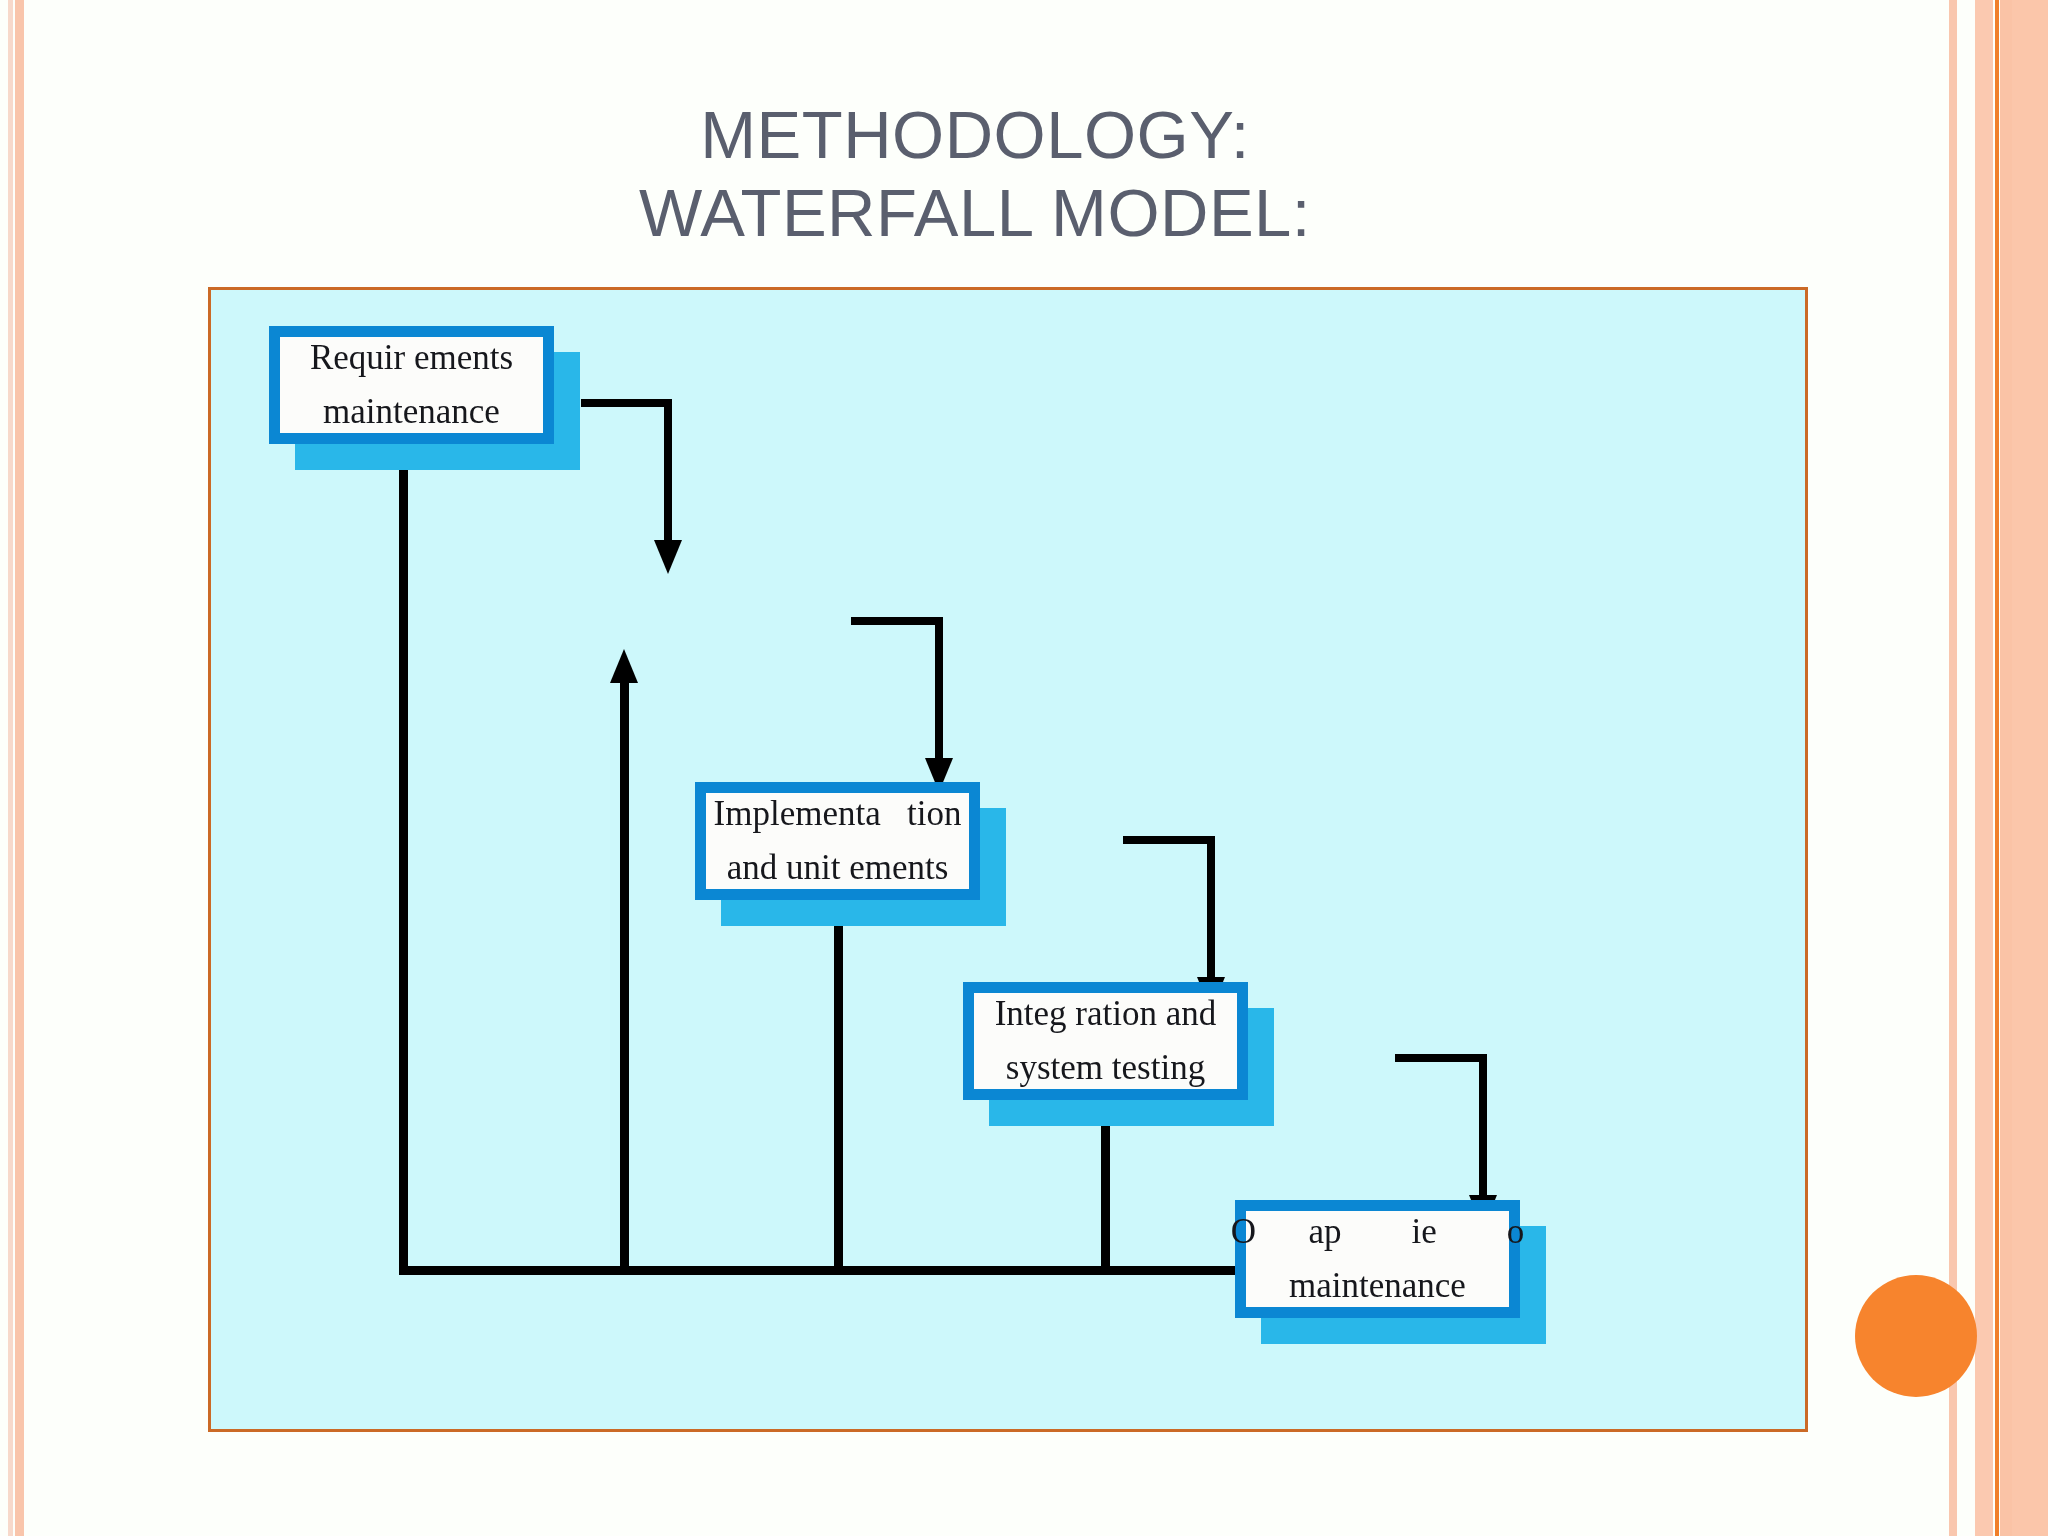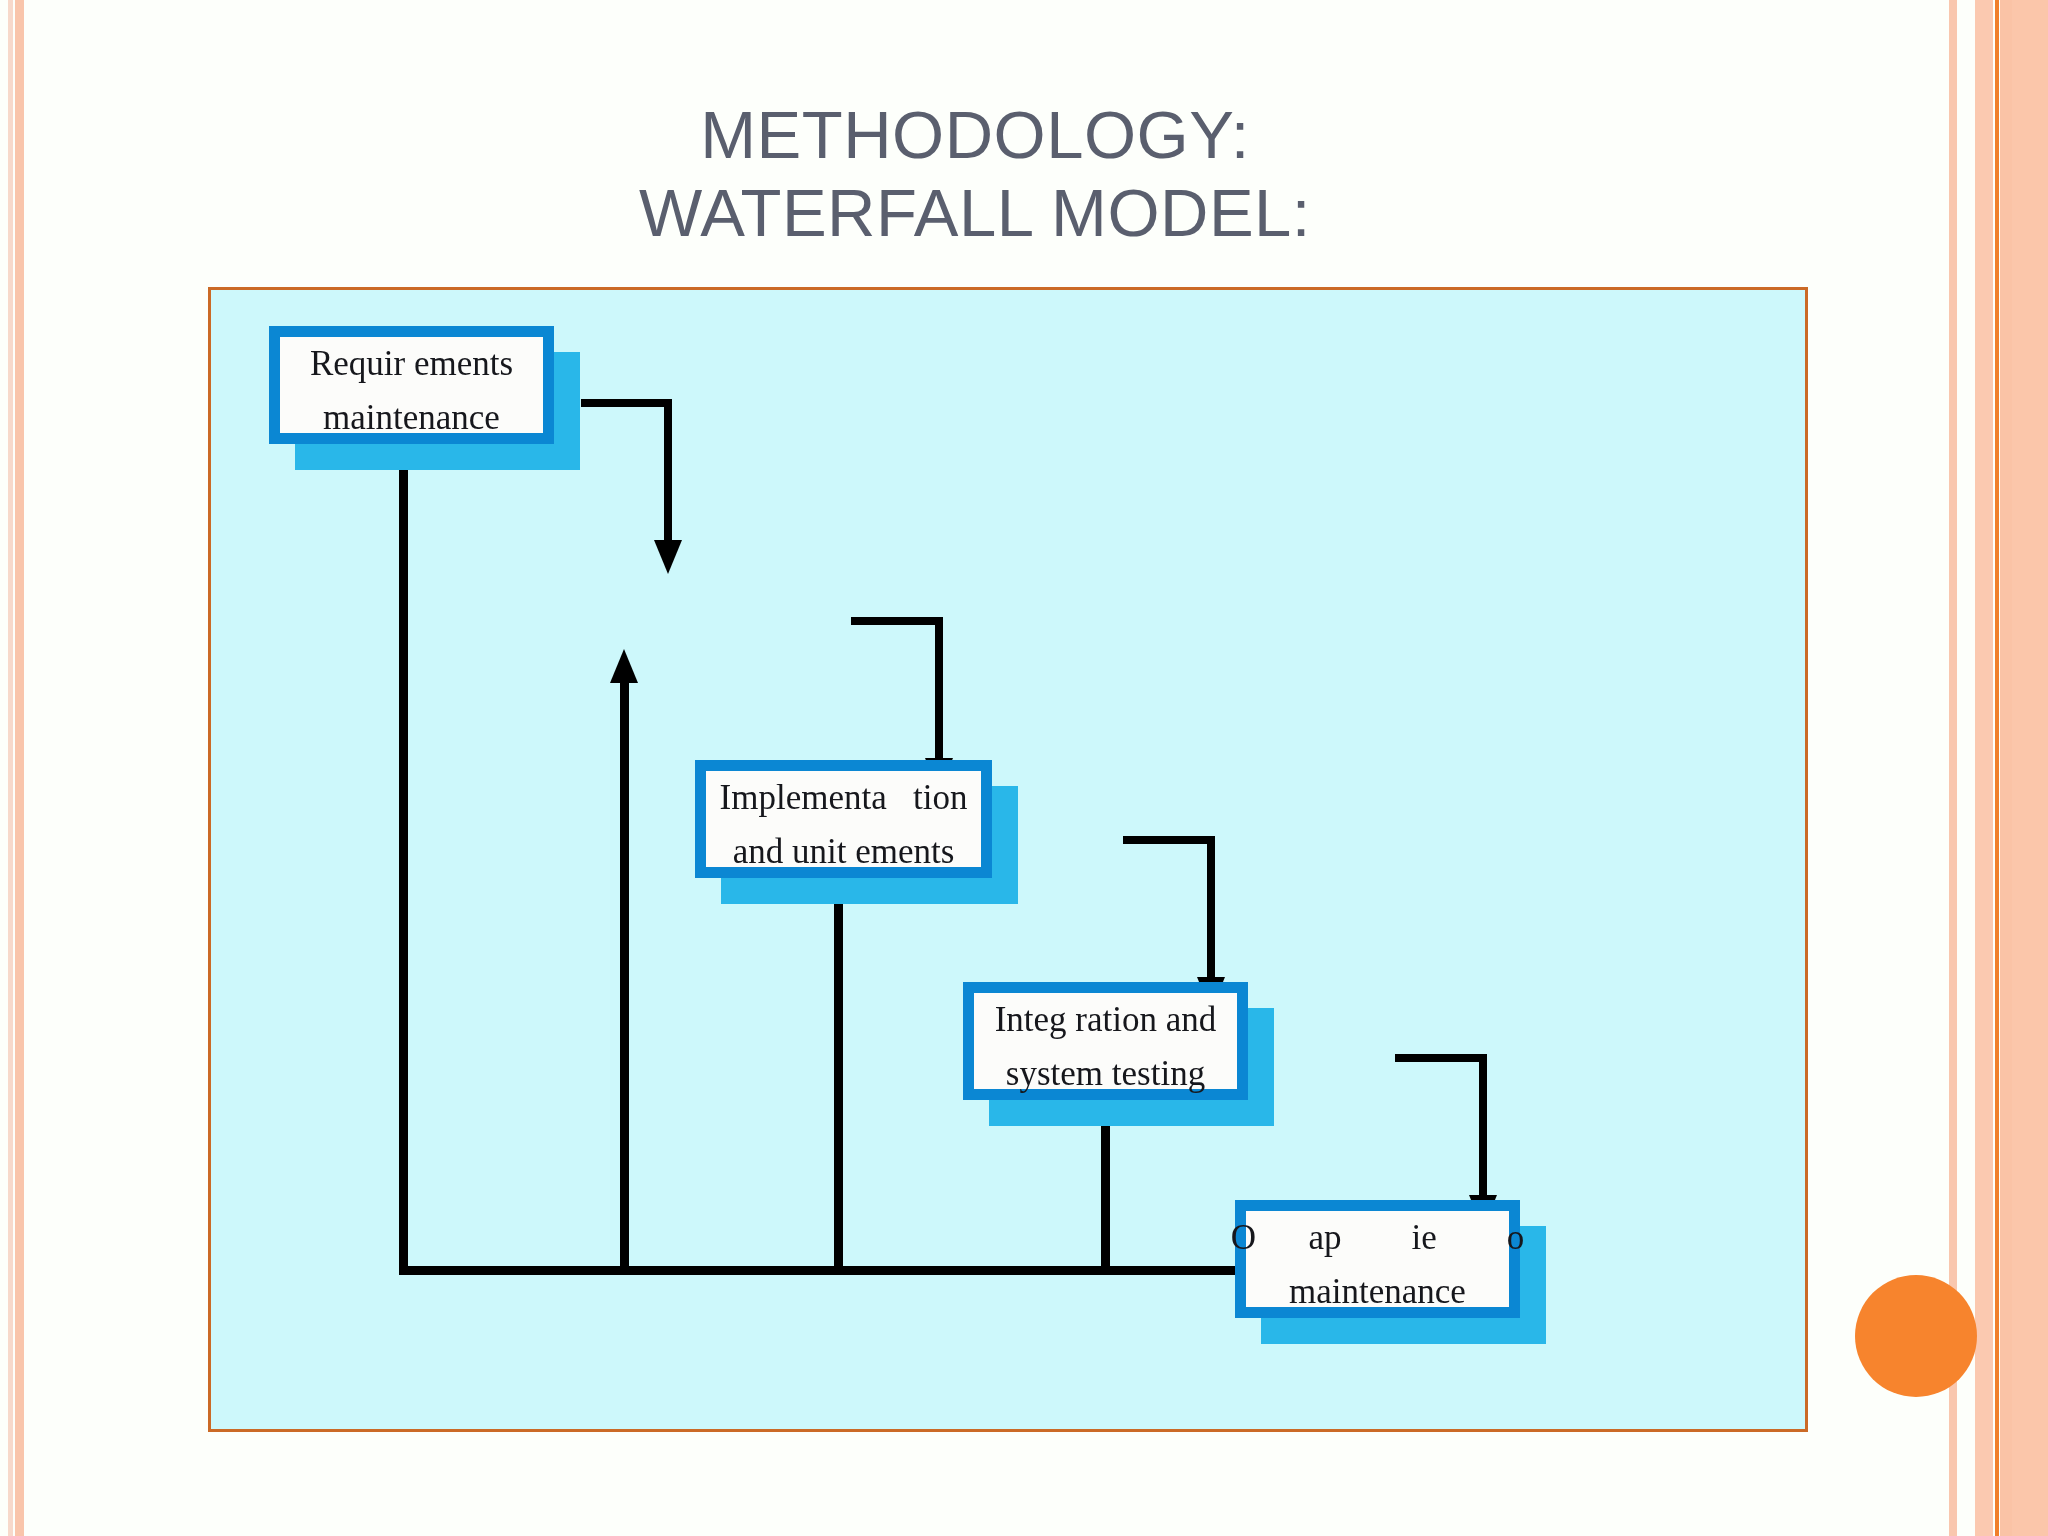--- a/index.html
+++ b/index.html
@@ -92,20 +92,21 @@
     left: 0;
     top: 0;
     width: 100%;
     height: 100%;
     background: #fcfcfa;
     border: 11px solid #0b87d3;
     box-sizing: border-box;
     display: flex;
     flex-direction: column;
     align-items: center;
+    justify-content: center;
     font-family: "Liberation Serif", serif;
     color: #16171c;
     font-size: 35px;
     line-height: 1.55;
     white-space: pre;
     text-align: center;
   }
   .stage .box .ln { display: block; }
 
   
@@ -190,21 +191,21 @@
 
       <div class="stage" style="left:58px; top:36px; width:285px; height:118px;">
         <div class="shadow"></div>
         <div class="box">
           <span class="ln">Requir ements</span>
           <span class="ln">maintenance</span>
         </div>
       </div>
 
 
-      <div class="stage" style="left:484px; top:470px; width:285px; height:118px;padding-left:12px;">
+      <div class="stage" style="left:484px; top:492px; width:285px; height:118px;">
         <div class="shadow"></div>
         <div class="box">
           <span class="ln">Implementa   tion</span>
           <span class="ln">and unit ements</span>
         </div>
       </div>
 
       <div class="stage" style="left:1024px; top:910px; width:285px; height:118px;">
         <div class="shadow"></div>
         <div class="box">

